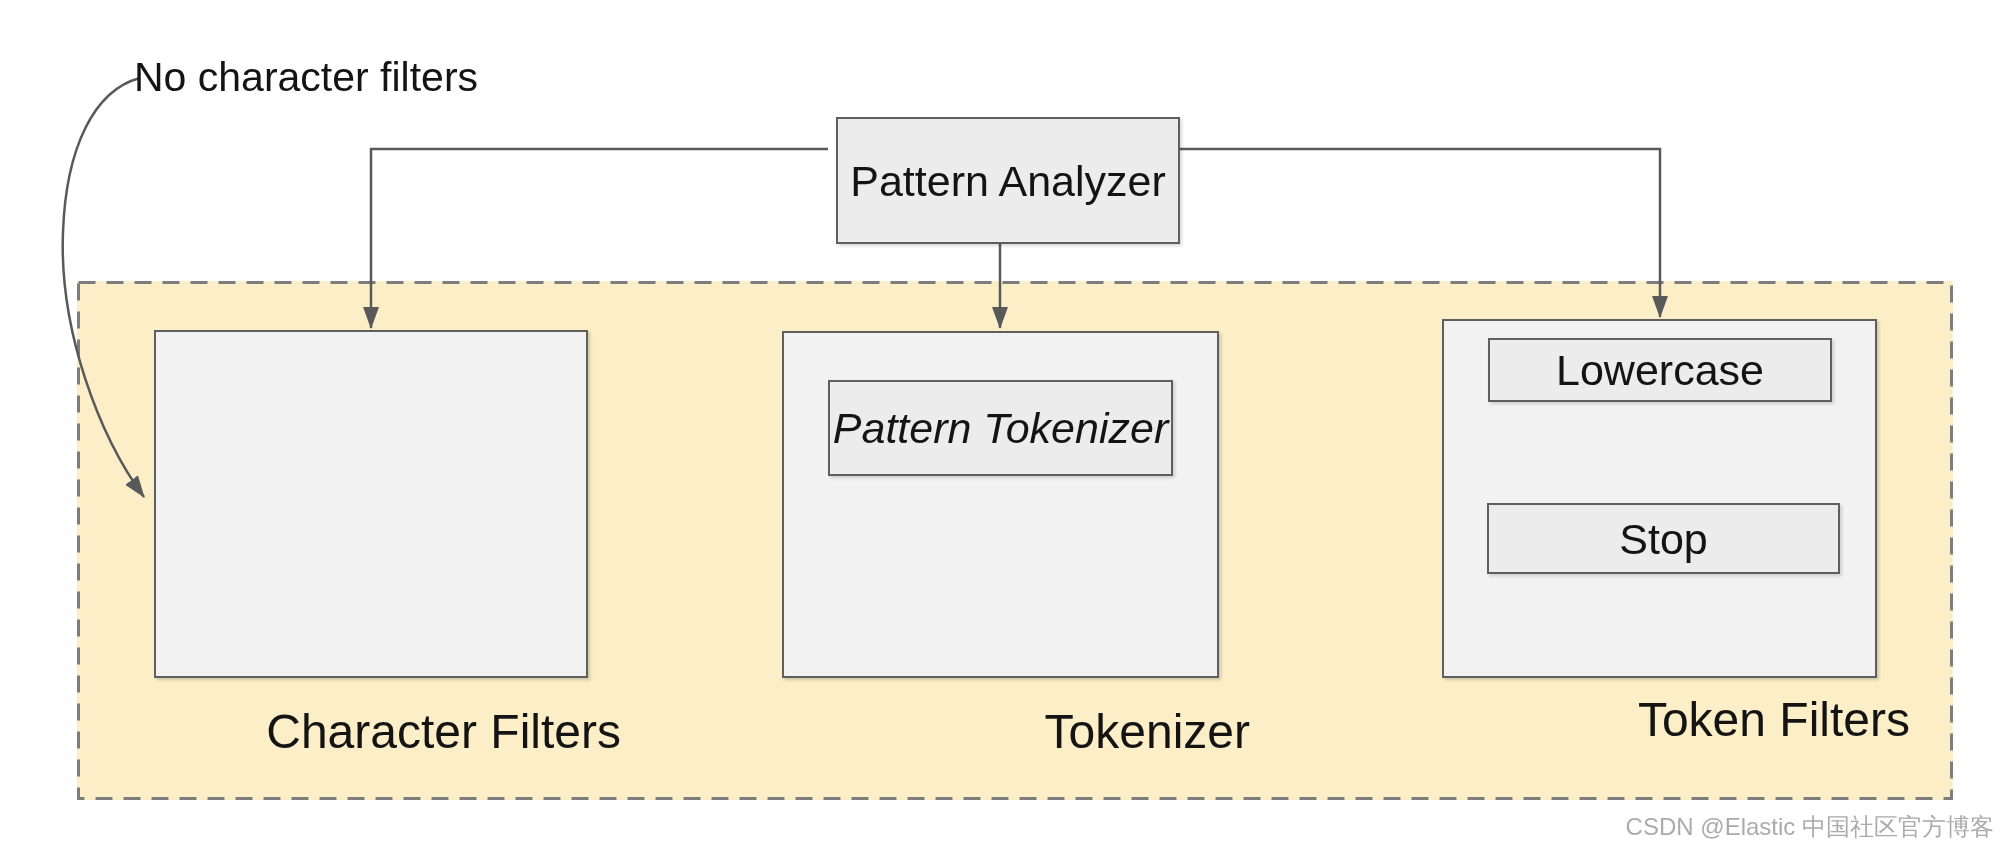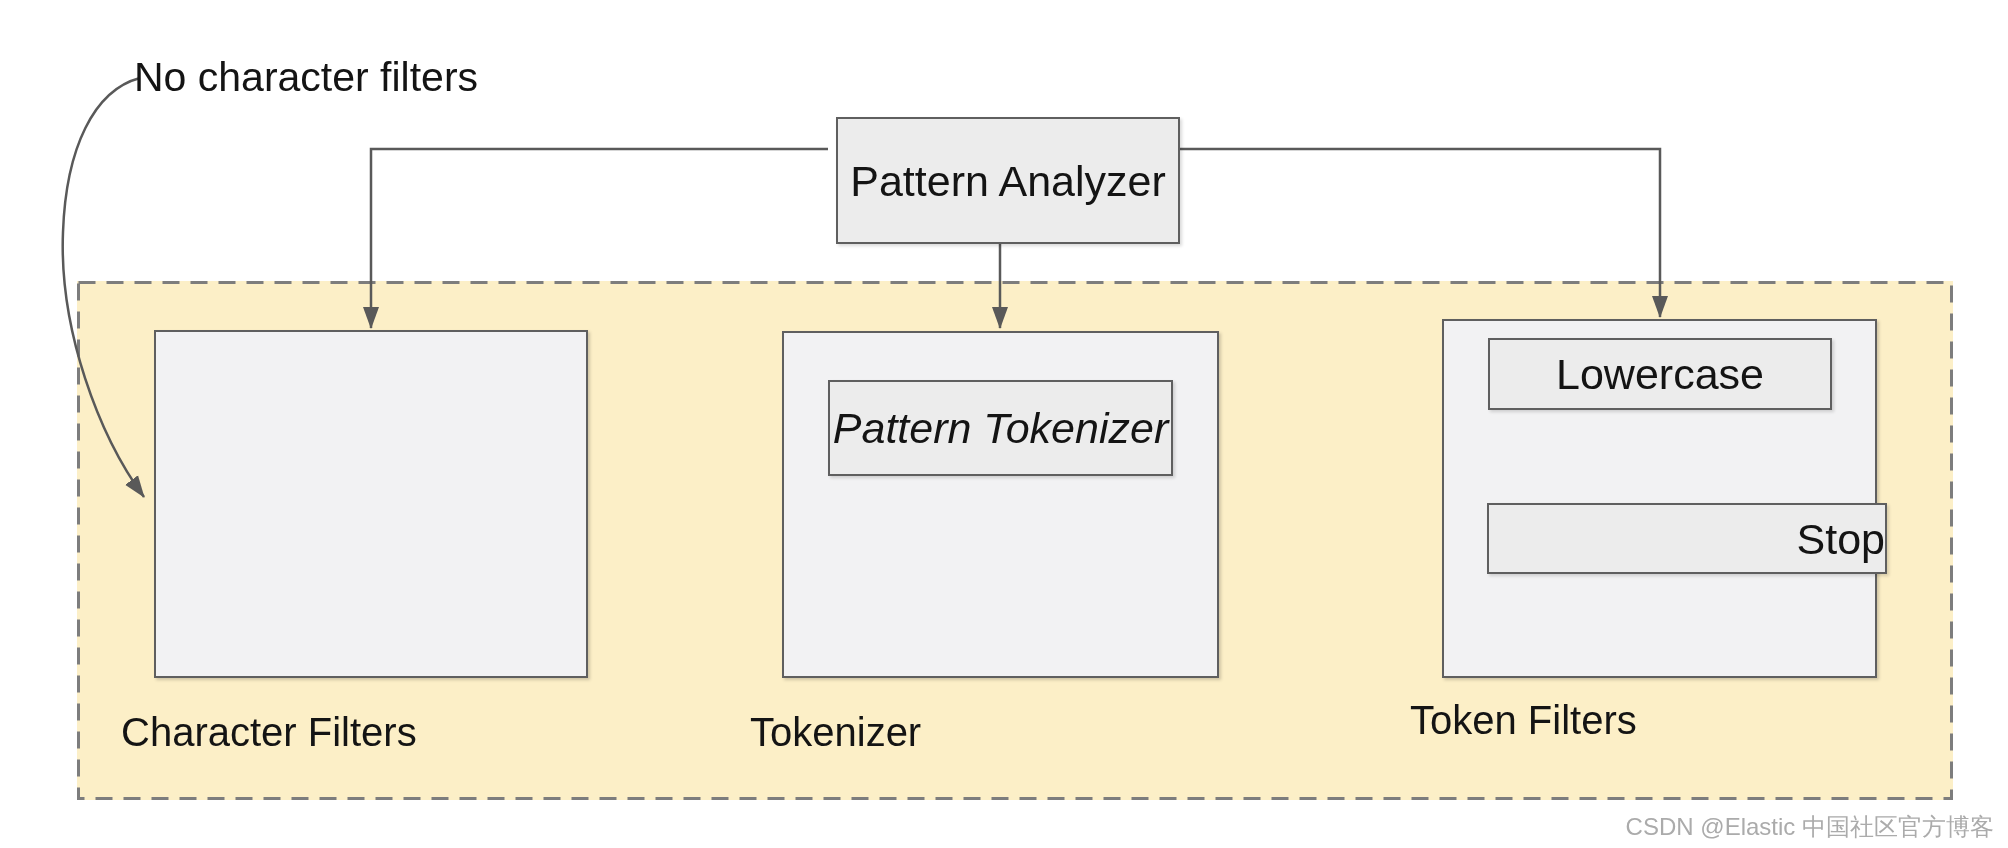--- a/index.html
+++ b/index.html
@@ -32,22 +32,22 @@
     box-shadow:2px 2px 3px rgba(0,0,0,0.18);
   }
   .node-box{
     position:absolute;background:var(--node-fill);
     border:2px solid var(--node-border);box-sizing:border-box;
     box-shadow:2px 2px 3px rgba(0,0,0,0.15);
     display:flex;align-items:center;justify-content:center;text-align:center;
     color:var(--text);font-size:43px;line-height:56px;
   }
   .stage-label{
-    position:absolute;width:500px;text-align:left;
-    color:var(--text);font-size:40px;line-height:48px;
+    position:absolute;width:500px;text-align:right;
+    color:var(--text);font-size:48px;line-height:48px;
   }
   .annotation{
     position:absolute;left:126px;top:54px;
     color:var(--text);font-size:41px;line-height:46px;white-space:nowrap;margin-left:8px;
   }
   .wm-zhihu{
     position:absolute;right:20px;top:726px;
     color:var(--watermark-zhihu);font-size:62px;line-height:64px;white-space:nowrap;
     text-shadow:2px 3px 3px rgba(125,118,100,0.95), -1px 1px 2px rgba(125,118,100,0.6);
   }
@@ -80,24 +80,24 @@
   <div class="stage-box" style="left:782px;top:331px;width:437px;height:347px;"></div>
   <div class="stage-box" style="left:1442px;top:319px;width:435px;height:359px;"></div>
 
   <div class="node-box" style="left:836px;top:85px;width:344px;height:127px;margin-top:32px;">
     <span>Pattern Analyzer</span>
   </div>
 
   <div class="node-box" style="left:828px;top:380px;width:345px;height:96px;font-style:italic;">
     <span>Pattern Tokenizer</span>
   </div>
-  <div class="node-box" style="left:1488px;top:338px;width:344px;height:72px;">
+  <div class="node-box" style="left:1488px;top:338px;width:344px;height:64px;">
     <span>Lowercase</span>
   </div>
-  <div class="node-box" style="left:1487px;top:503px;width:400px;height:71px;justify-content:flex-end;">
+  <div class="node-box" style="left:1487px;top:503px;width:353px;height:71px;">
     <span>Stop</span>
   </div>
 
   <div class="stage-label" style="left:121px;top:708px;">Character Filters</div>
   <div class="stage-label" style="left:750px;top:708px;">Tokenizer</div>
   <div class="stage-label" style="left:1410px;top:696px;">Token Filters</div>
 
   <div class="annotation">No character filters</div>
 
   <div class="wm-csdn">CSDN @Elastic 中国社区官方博客</div>

